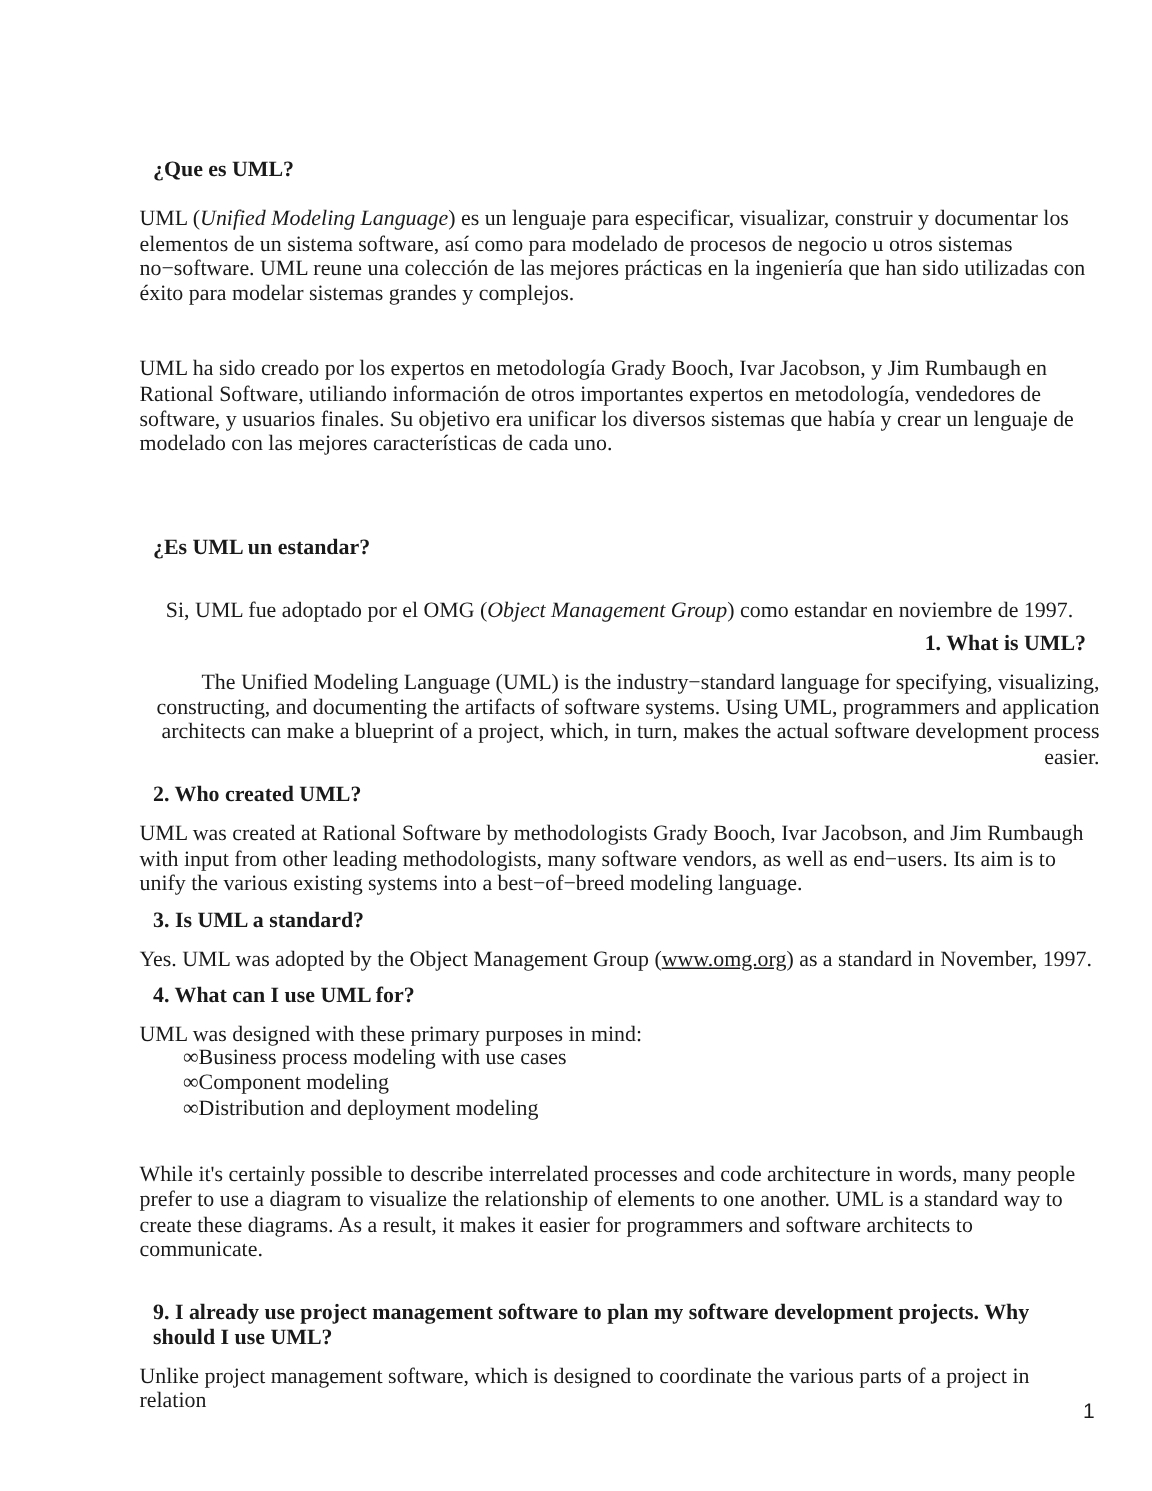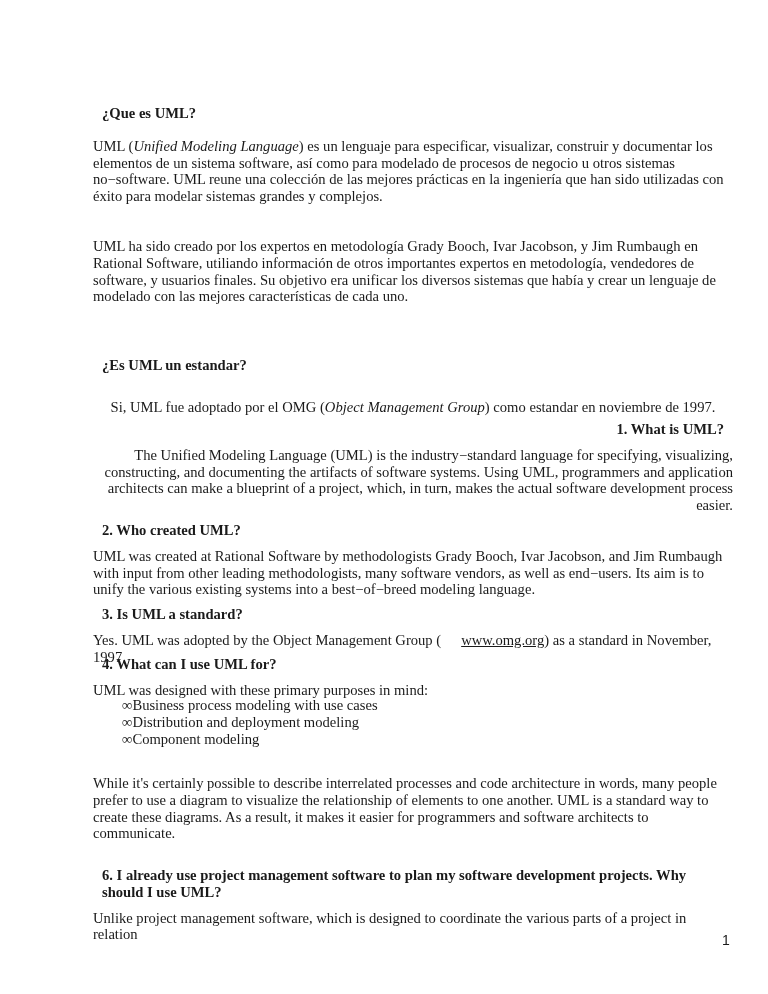--- a/index.html
+++ b/index.html
@@ -38,21 +38,20 @@
     .bullets {
       position: absolute;
       left: 29px;
     }
     .bullets div {
       margin: 0;
     }
     a.link {
       color: #1a1a1a;
       text-decoration: underline;
-      margin-left: 20px;
     }
     .pagenum {
       position: absolute;
       left: 722px;
       top: 932px;
       font-family: "Liberation Sans", "DejaVu Sans", sans-serif;
       font-size: 14px;
       color: #1a1a1a;
     }
   </style>
@@ -88,29 +87,29 @@
   <div class="block" style="top:597px;">
     <p class="h">3. Is UML a standard?</p>
     <p><span>Yes. UML was adopted by the Object Management Group (</span><a class="link" href="#">www.omg.org</a><span>) as a standard in November, 1997.</span></p>
   </div>
 
   <div class="block" style="top:647px;">
     <p class="h">4. What can I use UML for?</p>
     <p>UML was designed with these primary purposes in mind:</p>
     <div class="bullets" style="top:50px;">
       <div><span>∞</span><span>Business process modeling with use cases</span></div>
+      <div><span>∞</span><span>Component modeling</span></div>
       <div><span>∞</span><span>Distribution and deployment modeling</span></div>
-      <div><span>∞</span><span>Component modeling</span></div>
     </div>
   </div>
 
   <div class="block" style="top:775px;">
     <p>While it's certainly possible to describe interrelated processes and code architecture in words, many people prefer to use a diagram to visualize the relationship of elements to one another. UML is a standard way to create these diagrams. As a result, it makes it easier for programmers and software architects to communicate.</p>
   </div>
 
   <div class="block" style="top:858px;">
-    <p class="h">6. I already use project management software to plan my software development projects. Why should I use UML?</p>
+    <p class="h">9. I already use project management software to plan my software development projects. Why should I use UML?</p>
     <p>Unlike project management software, which is designed to coordinate the various parts of a project in relation</p>
   </div>
 
 </div>
 
 <div class="pagenum">1</div>
 
 </body></html>

